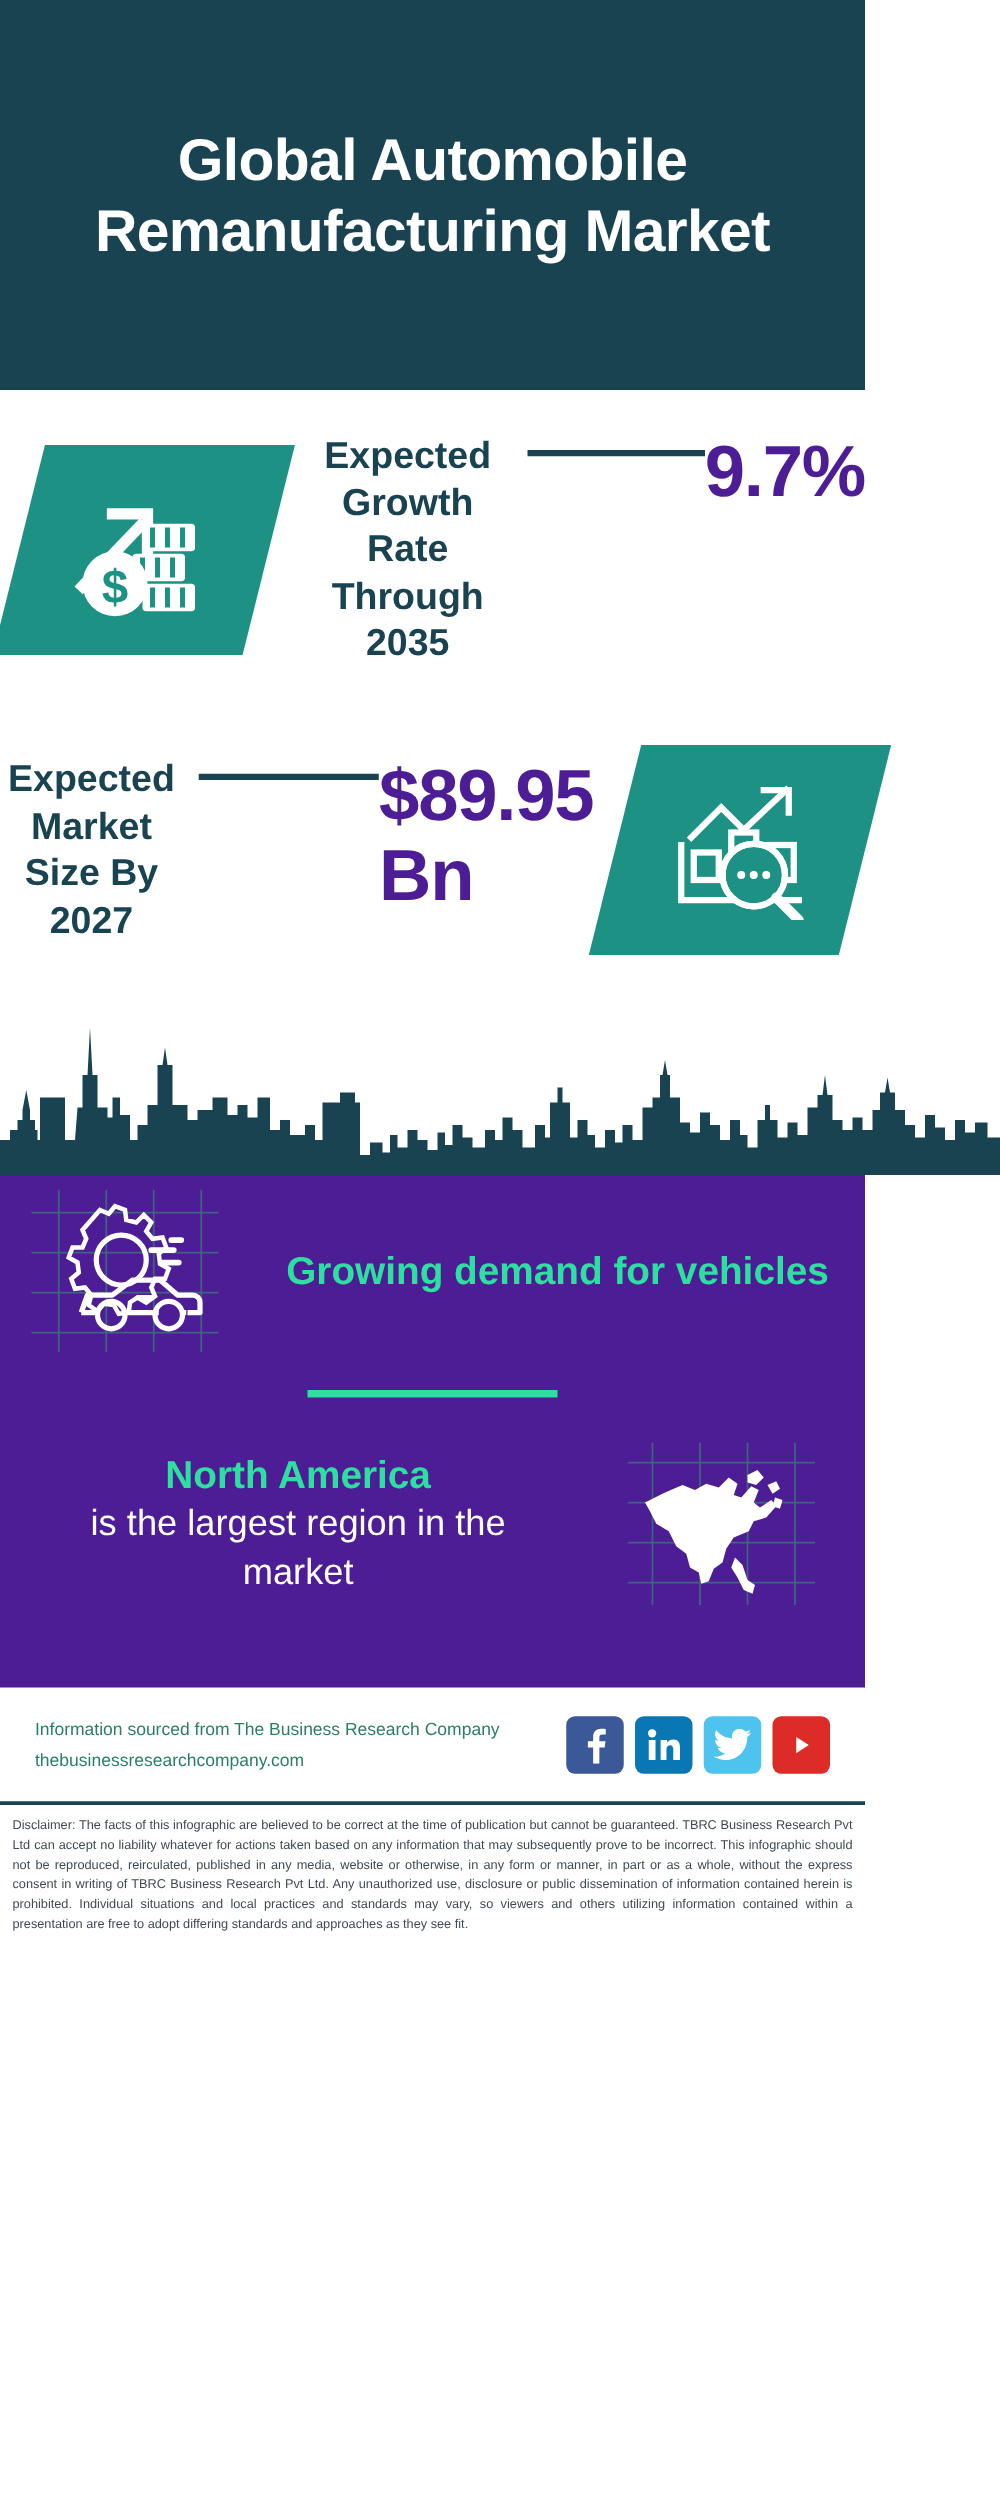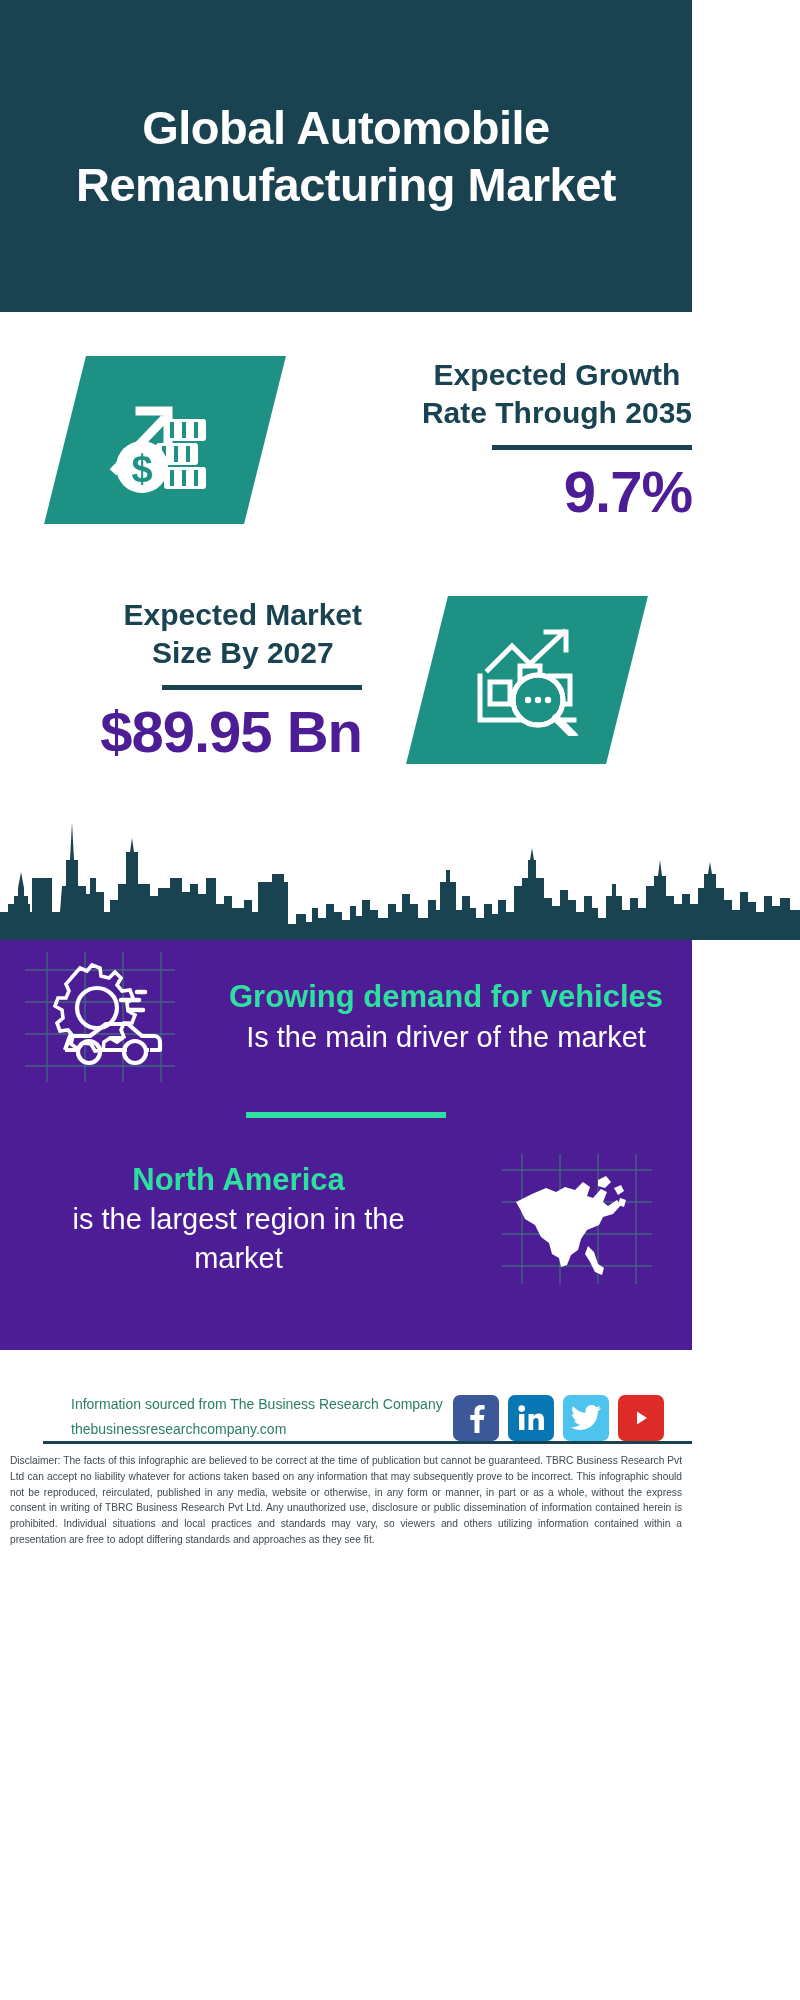--- a/index.html
+++ b/index.html
@@ -27,21 +27,21 @@
     letter-spacing:-0.5px;
   }
 
   
   .white-zone { background:#fff; padding-top:8px; }
 
   .stat-row { display:flex; align-items:center; height:240px; }
   .stat-row.reverse { flex-direction:row-reverse; }
 
   .icon-cell { width:330px; display:flex; justify-content:center; align-items:center; }
-  .text-cell { flex:1; display:flex; flex-direction:column; align-items:flex-end; justify-content:center; }
+  .text-cell { flex:1; display:flex; flex-direction:row; align-items:flex-start; justify-content:center; }
 
   .para {
     width:200px; height:168px;
     background:#1d9184;
     transform:skewX(-14deg);
     display:flex; align-items:center; justify-content:center;
     position:relative;
   }
   .para > svg { transform:skewX(14deg); }
 
@@ -103,25 +103,24 @@
 
   .green-divider {
     width:200px; height:6px; background:#2de0a0;
     margin:20px auto 18px auto;
   }
 
   
   .footer-bar {
     background:#ffffff;
     height:94px;
-    display:flex; align-items:flex-end;
+    display:flex; align-items:center;
     padding:0 28px;
     justify-content:space-between;
     border-bottom:3px solid #1a4352;
-    margin-left:43px;
   }
   .footer-text { color:#2a7f62; font-size:14px; line-height:1.75; }
   .socials { display:flex; gap:9px; align-items:center; }
   .sq {
     width:46px; height:46px; border-radius:7px;
     display:flex; align-items:center; justify-content:center;
   }
   .fb { background:#3b5998; }
   .li { background:#0a77b5; }
   .tw { background:#4ec3ee; }
@@ -254,21 +253,20 @@
             <path d="M40 98 l5-14 h20 l16-12 h22 l14 12 h12 a6 6 0 0 1 6 6 v8 h-10" stroke-linejoin="round"></path>
             <path d="M40 98 h14 M76 98 h26 M124 98 h-2"></path>
             <circle cx="64" cy="100" r="11"></circle>
             <circle cx="110" cy="100" r="11"></circle>
             <path d="M86 86 h10" stroke-linecap="round"></path>
           </svg>
         </div>
       </div>
       <div class="dark-text-cell">
         <div class="hl">Growing demand for vehicles</div>
-        <div class="sub">Is the main driver of the market</div>
       </div>
     </div>
 
     <div class="green-divider"></div>
 
     <div class="region-row">
       <div class="dark-text-cell">
         <div class="hl">North America</div>
         <div class="sub">is the largest region in the market</div>
       </div>

